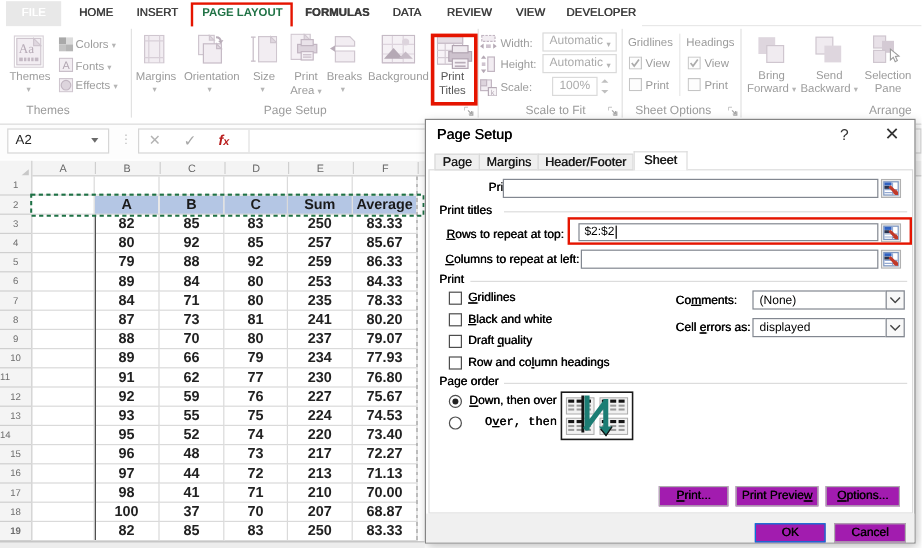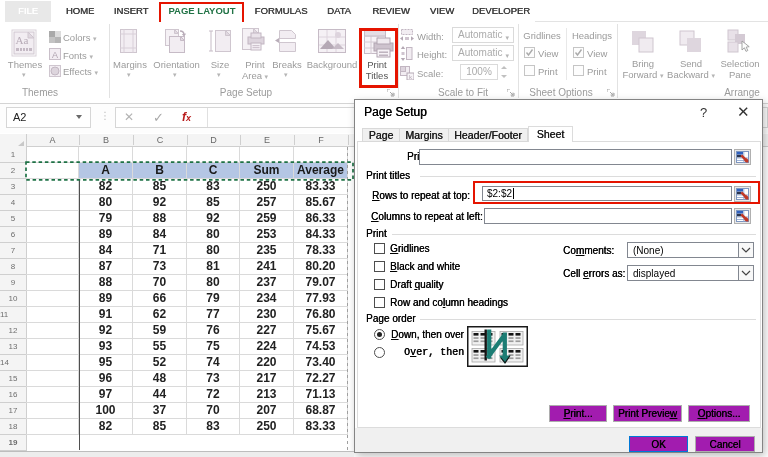--- a/index.html
+++ b/index.html
@@ -26,21 +26,21 @@
 </head>
 <body>
 
 <div class="ab" style="left:0;top:0;width:768px;height:22px;background:#fff;"></div>
 <div class="ab" style="left:5px;top:1px;width:46px;height:21px;background:#e8e8e8;"></div>
 <div class="ab tab" style="left:5px;top:5px;width:46px;text-align:center;color:#fff;">FILE</div>
 <div class="ab tab" style="left:50px;top:5px;width:60px;text-align:center;">HOME</div>
 <div class="ab tab" style="left:101px;top:5px;width:60px;text-align:center;">INSERT</div>
 <div class="ab tab" style="left:162px;top:5px;width:80px;text-align:center;color:#217346;font-weight:bold;text-shadow:none;">PAGE LAYOUT</div>
 <div class="ab redbox" style="left:159px;top:2px;width:85px;height:24px;border-width:2.5px;"></div>
-<div class="ab tab" style="left:241px;top:5px;width:80px;text-align:center;">FORMULAS</div>
+<div class="ab tab" style="left:241px;top:5px;width:80px;text-align:center;font-weight:bold;">FORMULAS</div>
 <div class="ab tab" style="left:309px;top:5px;width:60px;text-align:center;">DATA</div>
 <div class="ab tab" style="left:361px;top:5px;width:60px;text-align:center;">REVIEW</div>
 <div class="ab tab" style="left:412px;top:5px;width:60px;text-align:center;">VIEW</div>
 <div class="ab tab" style="left:461px;top:5px;width:80px;text-align:center;">DEVELOPER</div>
 <div class="ab" style="left:535px;top:21px;width:233px;height:1px;background:#e3e3e3;"></div>
 
 <div class="ab" style="left:0;top:22px;width:768px;height:81px;background:#fff;border-bottom:1px solid #d4d4d4;"></div>
 <div class="ab vsep" style="left:109px;"></div>
 <div class="ab vsep" style="left:398px;"></div>
 <div class="ab vsep" style="left:518px;"></div>
@@ -417,20 +417,28 @@
         <td>217</td>
         <td>72.27</td>
       </tr>
 <tr>
         <td></td>
         <td>97</td>
         <td>44</td>
         <td>72</td>
         <td>213</td>
         <td>71.13</td>
+      </tr>
+<tr>
+        <td></td>
+        <td>98</td>
+        <td>41</td>
+        <td>71</td>
+        <td>210</td>
+        <td>70.00</td>
       </tr>
 <tr>
         <td></td>
         <td>100</td>
         <td>37</td>
         <td>70</td>
         <td>207</td>
         <td>68.87</td>
       </tr>
 <tr>

